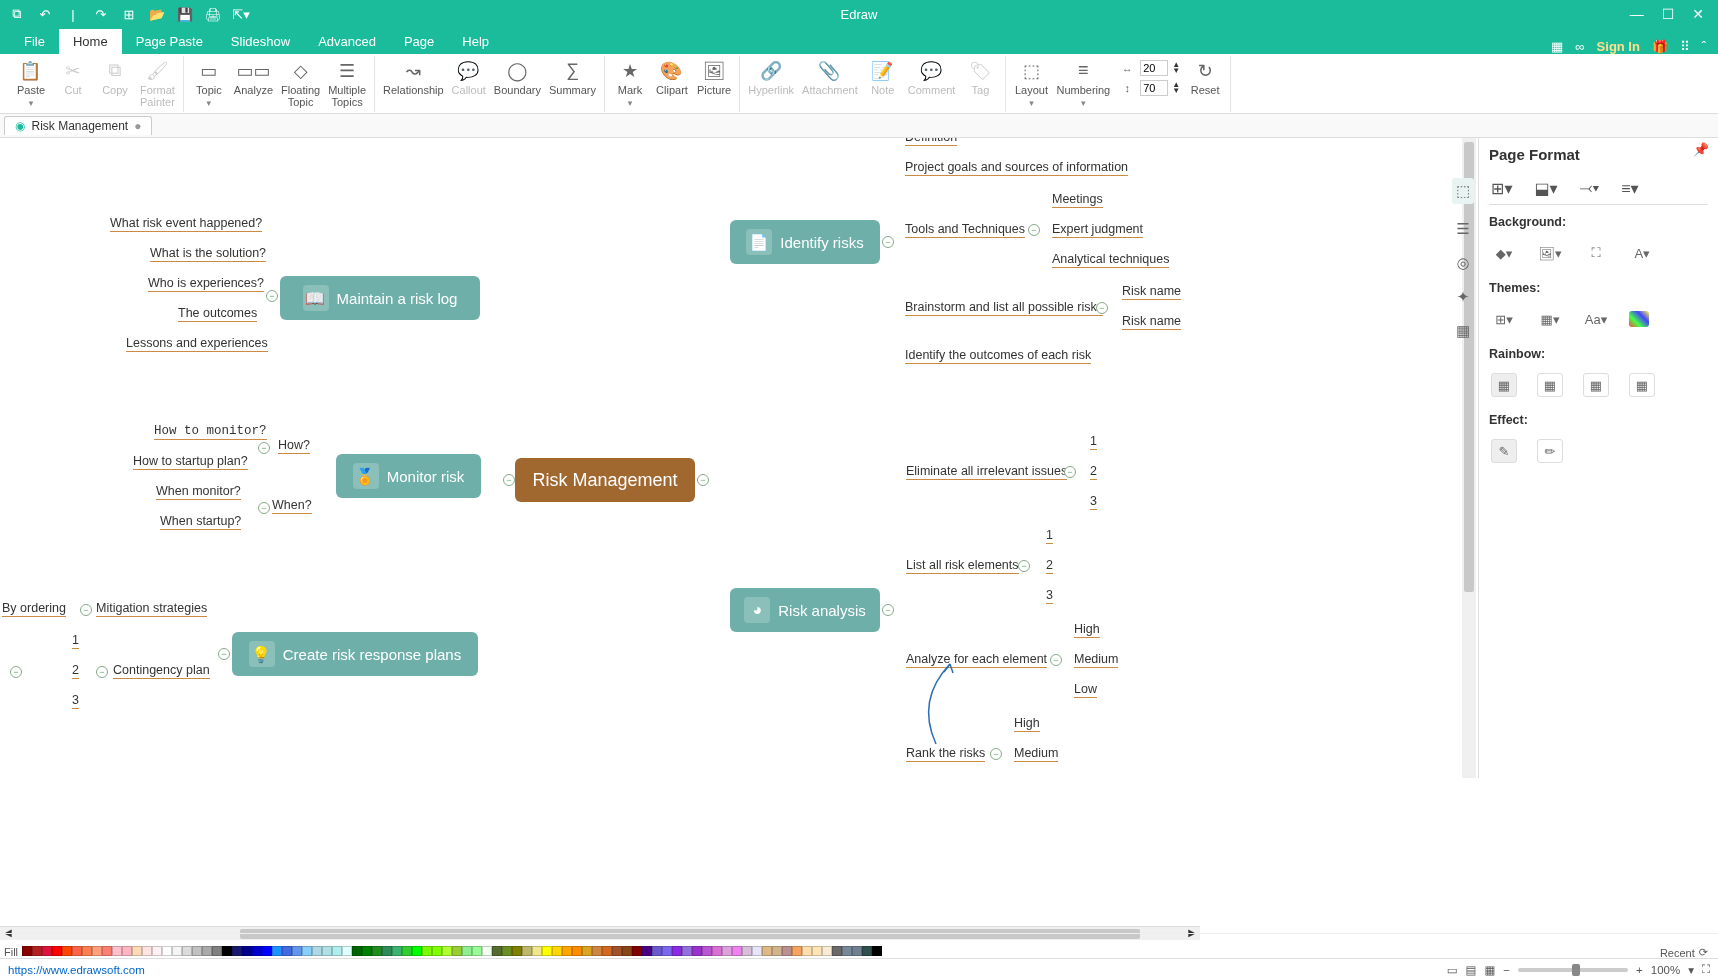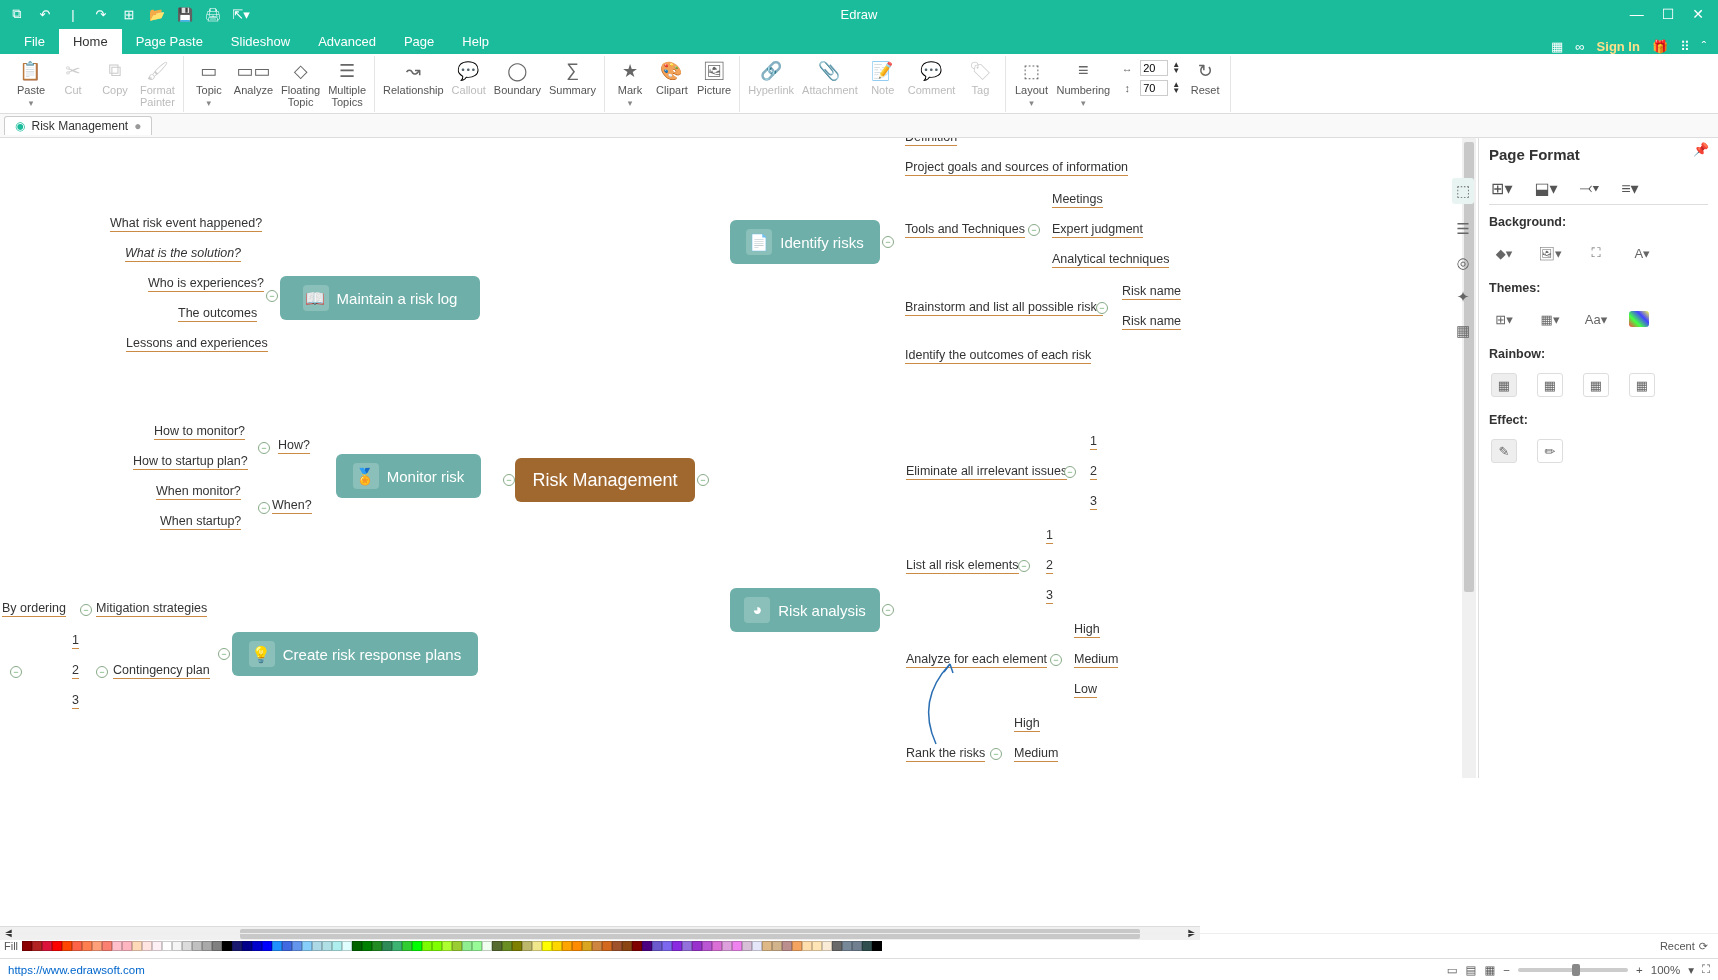--- a/index.html
+++ b/index.html
@@ -42,21 +42,21 @@
   .panel-tabs { display:flex; gap:22px; padding:6px 2px; border-bottom:1px solid #ddd; margin-bottom:10px; color:#555; font-size:16px;}
   .panel-tabs span{ cursor:pointer;}
   .psection .lbl{ font-weight:600; font-size:12.5px; margin:10px 0 6px;}
   .prow { display:flex; gap:20px; align-items:center; padding:6px 2px;}
   .prow .pic{ width:26px; height:24px; border:1px solid #ddd; display:flex; align-items:center; justify-content:center; font-size:13px; color:#666; cursor:pointer; border-radius:3px;}
   .prow .pic.noborder{ border:none;}
   .side-iconbar { position:absolute; left:-30px; top:40px; width:28px; display:flex; flex-direction:column; gap:16px; align-items:center;}
   .side-iconbar span{ font-size:15px; color:#666; cursor:pointer;}
   .hscroll { height:14px; background:#f0f0f0; border-top:1px solid #ddd; position:relative;}
   .hscroll .thumb{ position:absolute; left:240px; width:900px; height:10px; top:2px; background:#c8c8c8; border-radius:2px;}
-  .palette { height:18px; display:flex; align-items:center; padding:12px 4px; gap:0; border-top:1px solid #eee;}
+  .palette { height:18px; display:flex; align-items:flex-start; padding:12px 4px; gap:0; border-top:1px solid #eee;}
   .palette .plabel{ font-size:11px; padding-right:4px; color:#555;}
   .palette .sw{ width:10px; height:10px; border:0.5px solid rgba(0,0,0,0.2);}
   .palette .recent{ margin-left:auto; font-size:11px; color:#555; padding-right:6px; display:flex; gap:4px; align-items:center;}
   .statusbar { position:absolute; bottom:0; left:0; right:0; height:22px; border-top:1px solid #ddd; display:flex; align-items:center; padding:0 8px; font-size:11.5px; background:#fff;}
   .statusbar a{ color:#0066cc;}
   .statusbar .zoom{ margin-left:auto; display:flex; align-items:center; gap:8px; color:#555;}
   .statusbar .zoom .slider{ width:110px; height:4px; background:#ccc; position:relative; border-radius:2px;}
   .statusbar .zoom .slider .knob{ position:absolute; left:54px; top:-4px; width:8px; height:12px; background:#888; border-radius:2px;}
   .drop::after{ content:" ▾"; font-size:9px; color:#888;}
 </style>
@@ -238,32 +238,32 @@
         <span>Risk Management</span>
       </div>
     <div class="expand" style="left:697px;top:336px;">−</div>
     <div class="expand" style="left:503px;top:336px;">−</div>
 
     <div class="node sub" style="left:280px;top:138px;">
         <span class="nicon">📖</span>
         <span>Maintain a risk log</span>
       </div>
     <div class="leaf" style="left:110px;top:78px;">What risk event happened?</div>
-    <div class="leaf" style="left:125px;top:108px;font-style:italic;">What is the solution?</div>
+    <div class="leaf" style="left:150px;top:108px;">What is the solution?</div>
     <div class="leaf" style="left:148px;top:138px;">Who is experiences?</div>
     <div class="leaf" style="left:178px;top:168px;">The outcomes</div>
     <div class="leaf" style="left:126px;top:198px;">Lessons and experiences</div>
     <div class="expand" style="left:266px;top:152px;">−</div>
 
     <div class="node sub" style="left:336px;top:316px;width:145px;">
         <span class="nicon">🏅</span>
         <span>Monitor risk</span>
       </div>
     <div class="leaf" style="left:278px;top:300px;">How?</div>
-    <div class="leaf" style="left:154px;top:286px;">How to monitor?</div>
+    <div class="leaf" style="left:154px;top:286px;font-family:Liberation Mono, monospace;">How to monitor?</div>
     <div class="leaf" style="left:133px;top:316px;">How to startup plan?</div>
     <div class="leaf" style="left:272px;top:360px;">When?</div>
     <div class="leaf" style="left:156px;top:346px;">When monitor?</div>
     <div class="leaf" style="left:160px;top:376px;">When startup?</div>
     <div class="expand" style="left:258px;top:304px;">−</div>
     <div class="expand" style="left:258px;top:364px;">−</div>
 
     <div class="node sub" style="left:232px;top:494px;width:246px;">
         <span class="nicon">💡</span>
         <span>Create risk response plans</span>

